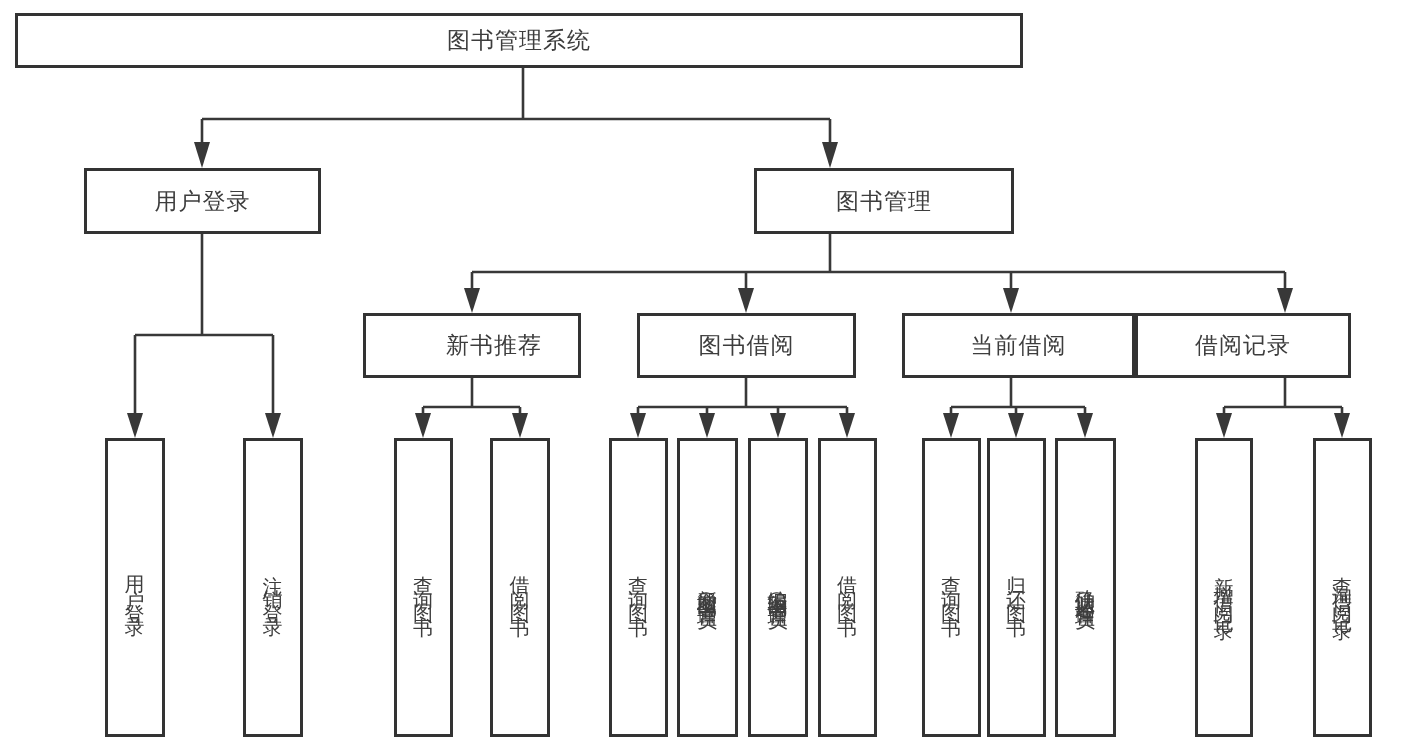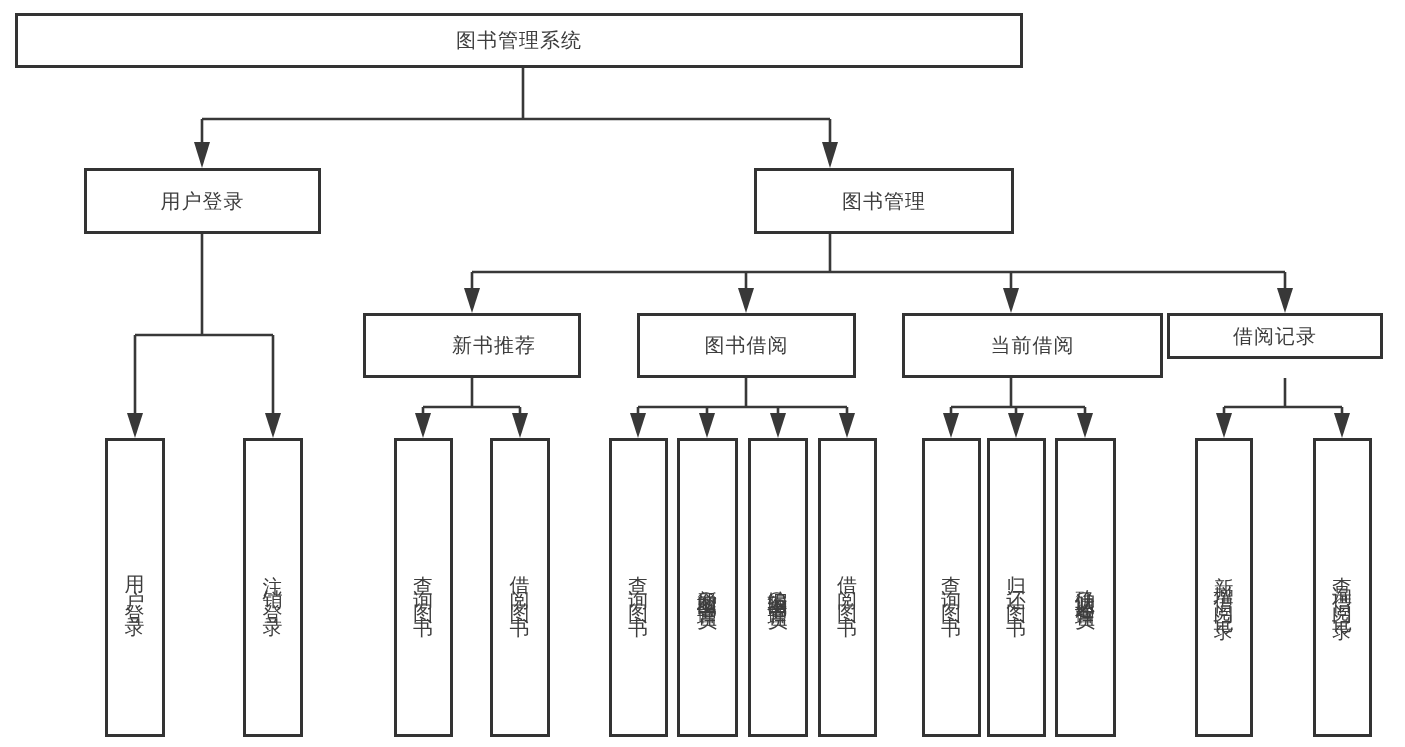--- a/index.html
+++ b/index.html
@@ -26,21 +26,21 @@
     box-sizing: border-box;
     background: #ffffff;
     border: 3px solid #333333;
     display: flex;
     align-items: center;
     justify-content: center;
     z-index: 2;
     color: #3d3d3d;
   }
   .hnode {
-    font-size: 20px;
+    font-size: 23px;
     letter-spacing: 1px;
     white-space: nowrap;
   }
   .leaf {
     z-index: 2;
   }
   .leaf .vtext {
     writing-mode: vertical-rl;
     text-orientation: mixed;
     font-size: 20px;
@@ -145,24 +145,24 @@
   <div class="node hnode" style="left:754px; top:168px; width:260px; height:66px;">
     <span>图书管理</span>
   </div>
 
   <div class="node hnode" style="left:363px; top:313px; width:218px; height:65px;padding-left:44px;">
     <span>新书推荐</span>
   </div>
   <div class="node hnode" style="left:637px; top:313px; width:219px; height:65px;">
     <span>图书借阅</span>
   </div>
-  <div class="node hnode" style="left:902px; top:313px; width:261px; height:65px;">
+  <div class="node hnode" style="left:902px; top:313px; width:233px; height:65px;">
     <span>当前借阅</span>
   </div>
-  <div class="node hnode" style="left:1167px; top:313px; width:216px; height:46px;text-align:right;">
+  <div class="node hnode" style="left:1135px; top:313px; width:216px; height:65px;text-align:right;">
     <span>借阅记录</span>
   </div>
 
   <div class="node leaf" style="left:105px; top:438px; width:60px; height:299px;">
     <span class="vtext sp-wide">用户登录</span>
   </div>
   <div class="node leaf" style="left:243px; top:438px; width:60px; height:299px;">
     <span class="vtext sp-wide">注销登录</span>
   </div>
 

